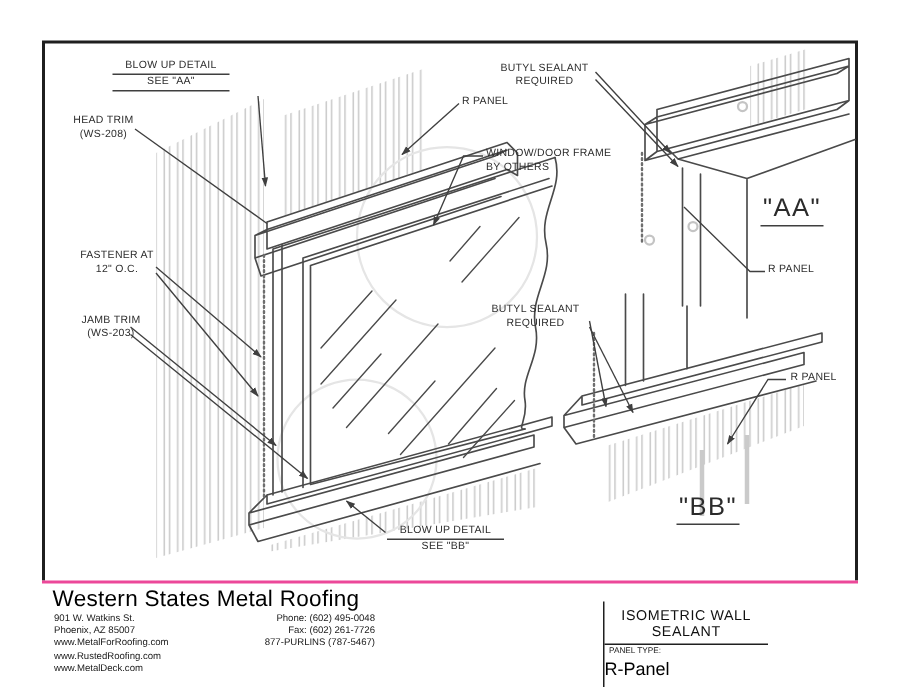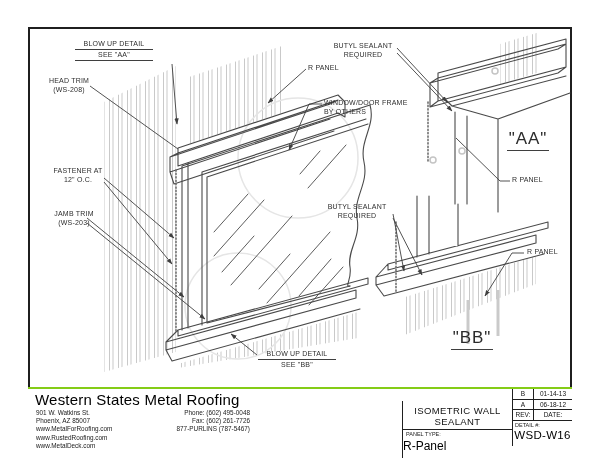--- a/index.html
+++ b/index.html
@@ -22,21 +22,21 @@
   .lbl .u { display:block; border-bottom:1px solid #3f3f3f; padding-bottom:1px; }
   .detail-title {
     position:absolute; font-size:17px; color:#2b2b2b; letter-spacing:1px;
     text-align:center; white-space:nowrap;
   }
   .detail-title span { display:inline-block; border-bottom:1.5px solid #3f3f3f; padding:0 2px 1px 2px; }
 
   
   #title-block {
     position:absolute; left:28px; top:387px; width:544px; height:59px;
-    border-top:2px solid #84cc16; box-sizing:border-box; background:#fff;
+    border-top:2px solid #ec4899; box-sizing:border-box; background:#fff;
   }
   #company-cell { position:absolute; left:0; top:0; width:374px; height:57px; }
   #company-name { font-size:15px; color:#000; margin:2px 0 1px 7px; letter-spacing:0.2px; }
   #company-cols { display:flex; margin-left:8px; }
   .ccol { font-size:6.4px; line-height:8.2px; color:#1a1a1a; }
   .ccol.c1 { width:128px; }
   .ccol.c2 { width:86px; text-align:right; }
   #mid-cell {
     position:absolute; left:374px; top:12px; width:110px; height:57px;
     border-left:1.5px solid #1f1f1f; box-sizing:border-box;
@@ -230,31 +230,13 @@
     <div id="mid-title">
       <div>ISOMETRIC WALL</div>
       <div>SEALANT</div>
     </div>
     <div id="mid-lower">
       <div id="panel-type-label">PANEL TYPE:</div>
       <div id="panel-type-value">R-Panel</div>
     </div>
   </div>
 
-  <div id="rev-cell">
-    <div class="rev-row">
-      <div class="rev-c1">B</div>
-      <div class="rev-c2">01-14-13</div>
-    </div>
-    <div class="rev-row">
-      <div class="rev-c1">A</div>
-      <div class="rev-c2">06-18-12</div>
-    </div>
-    <div class="rev-row">
-      <div class="rev-c1">REV:</div>
-      <div class="rev-c2">DATE:</div>
-    </div>
-    <div id="detail-num">
-      <div id="detail-num-label">DETAIL #:</div>
-      <div id="detail-num-value">WSD-W16</div>
-    </div>
-  </div>
 </div>
 
 </body></html>

